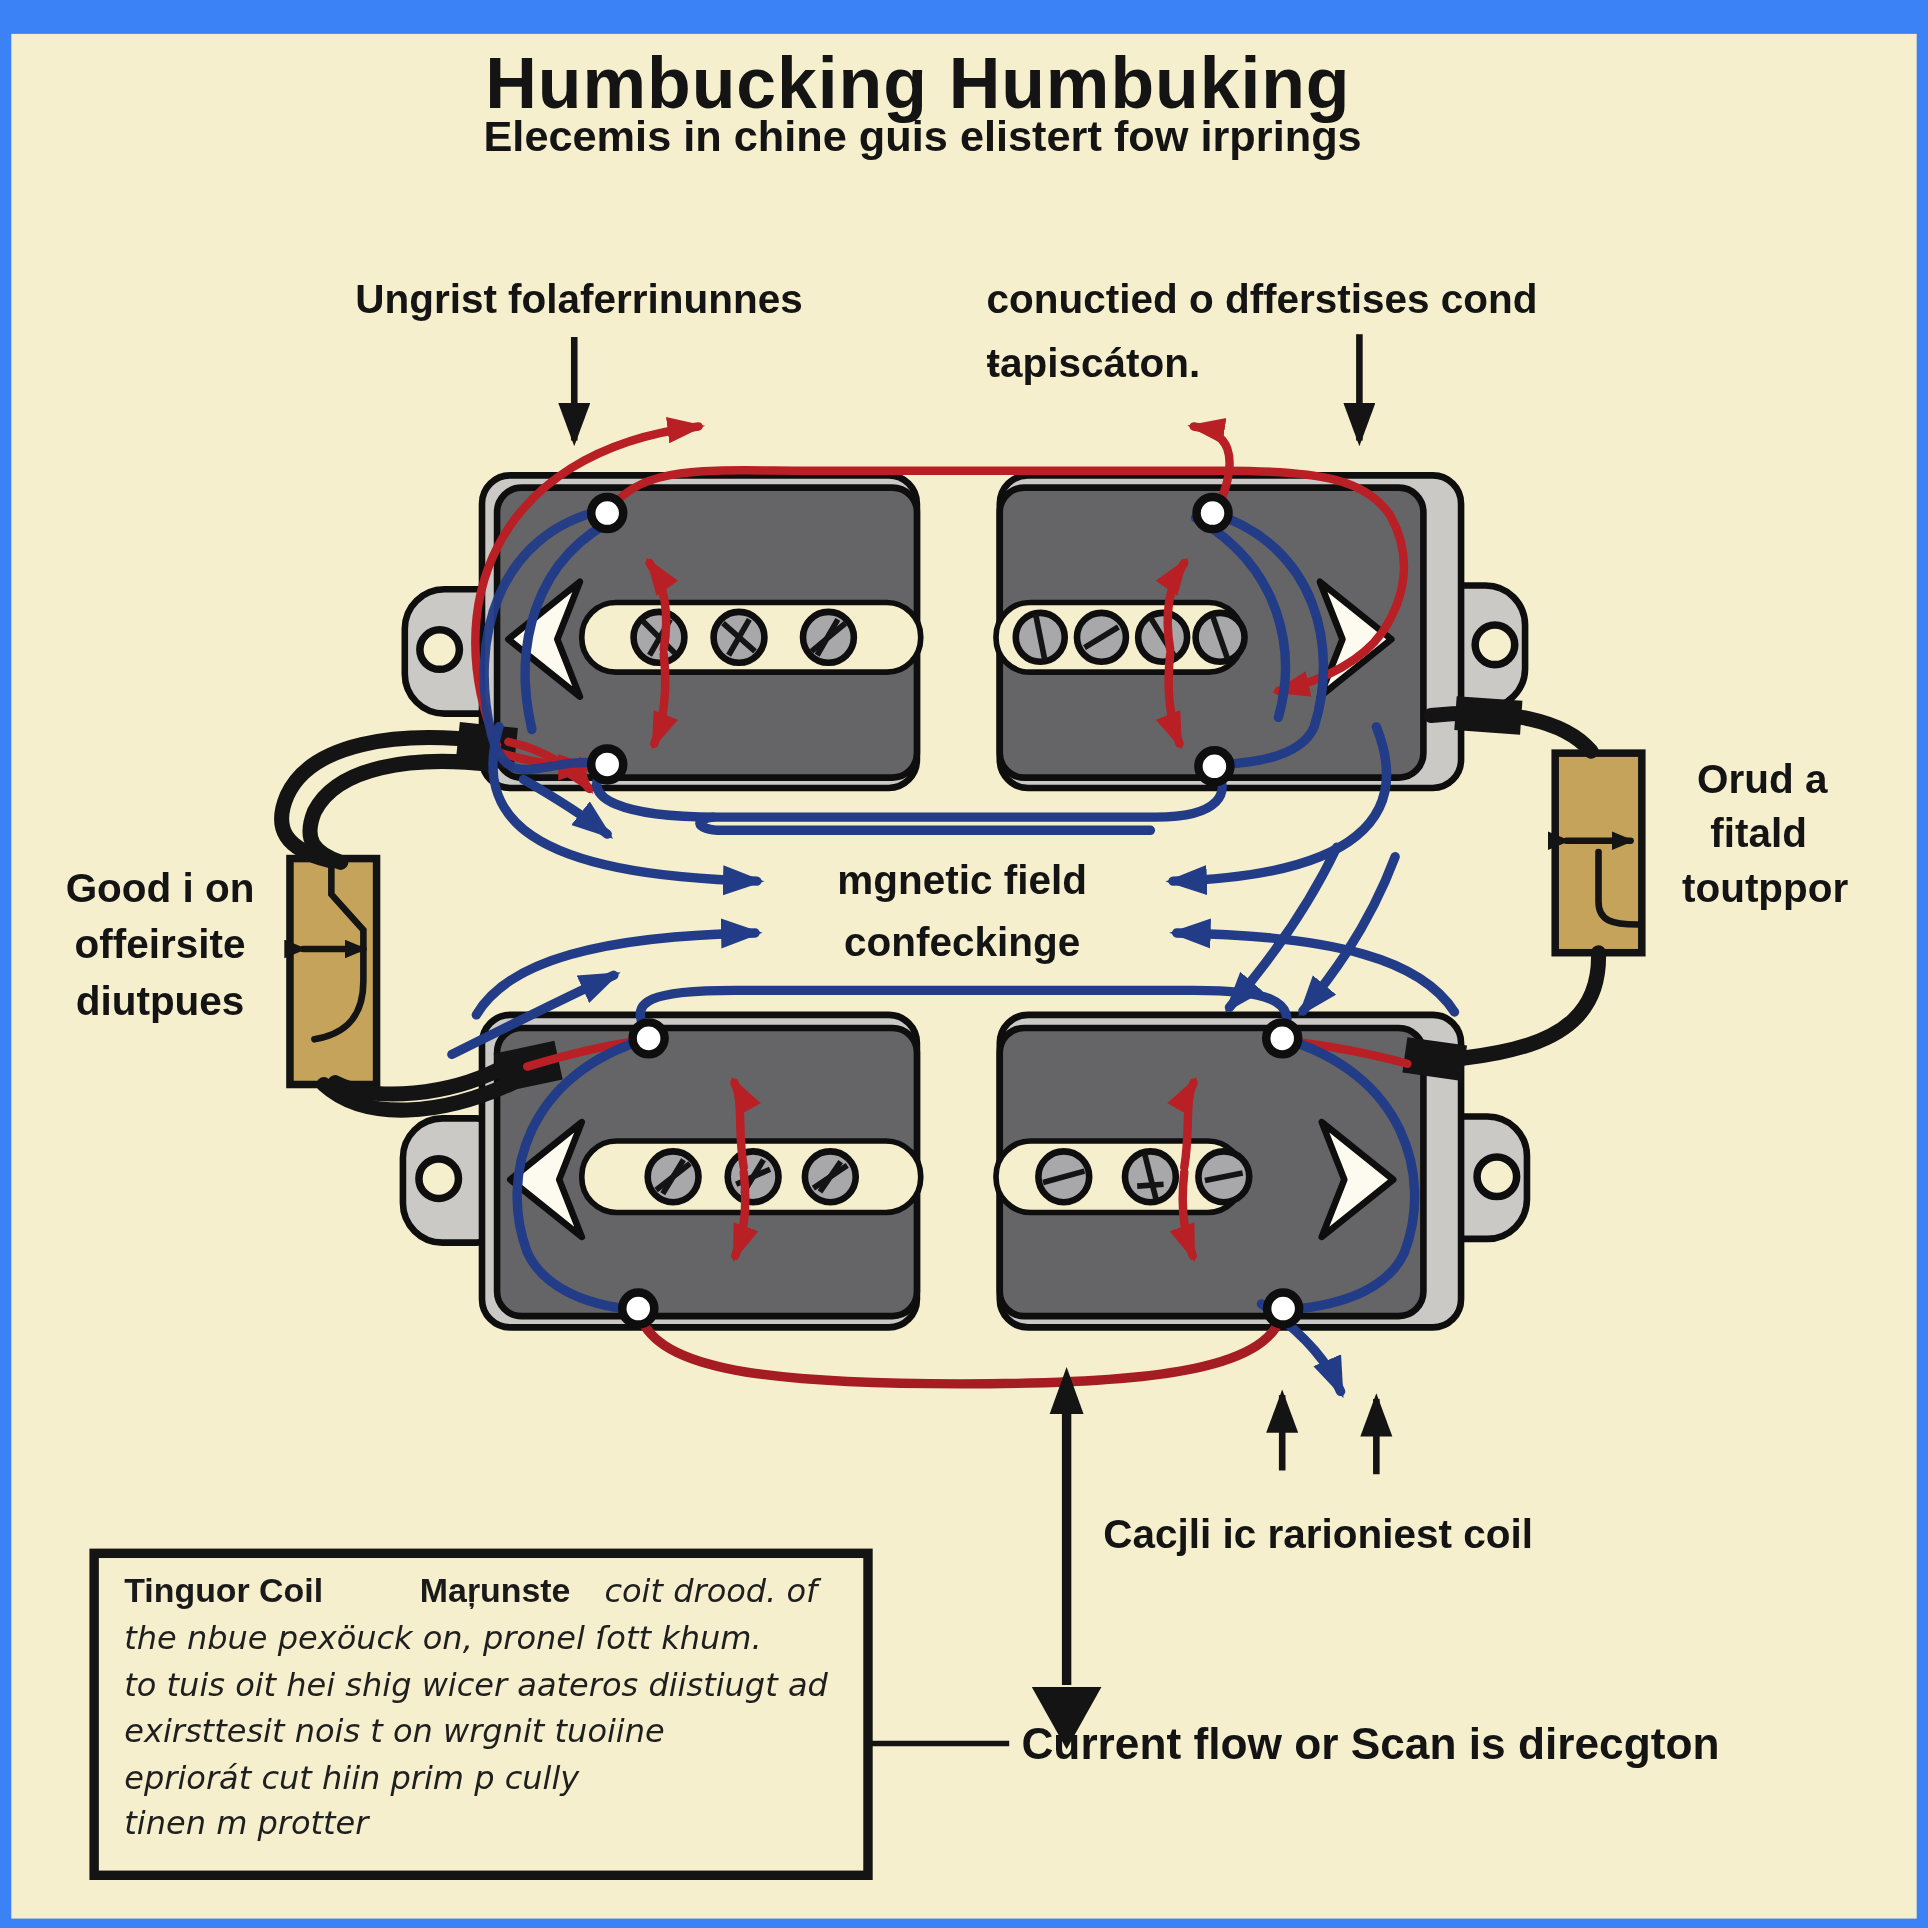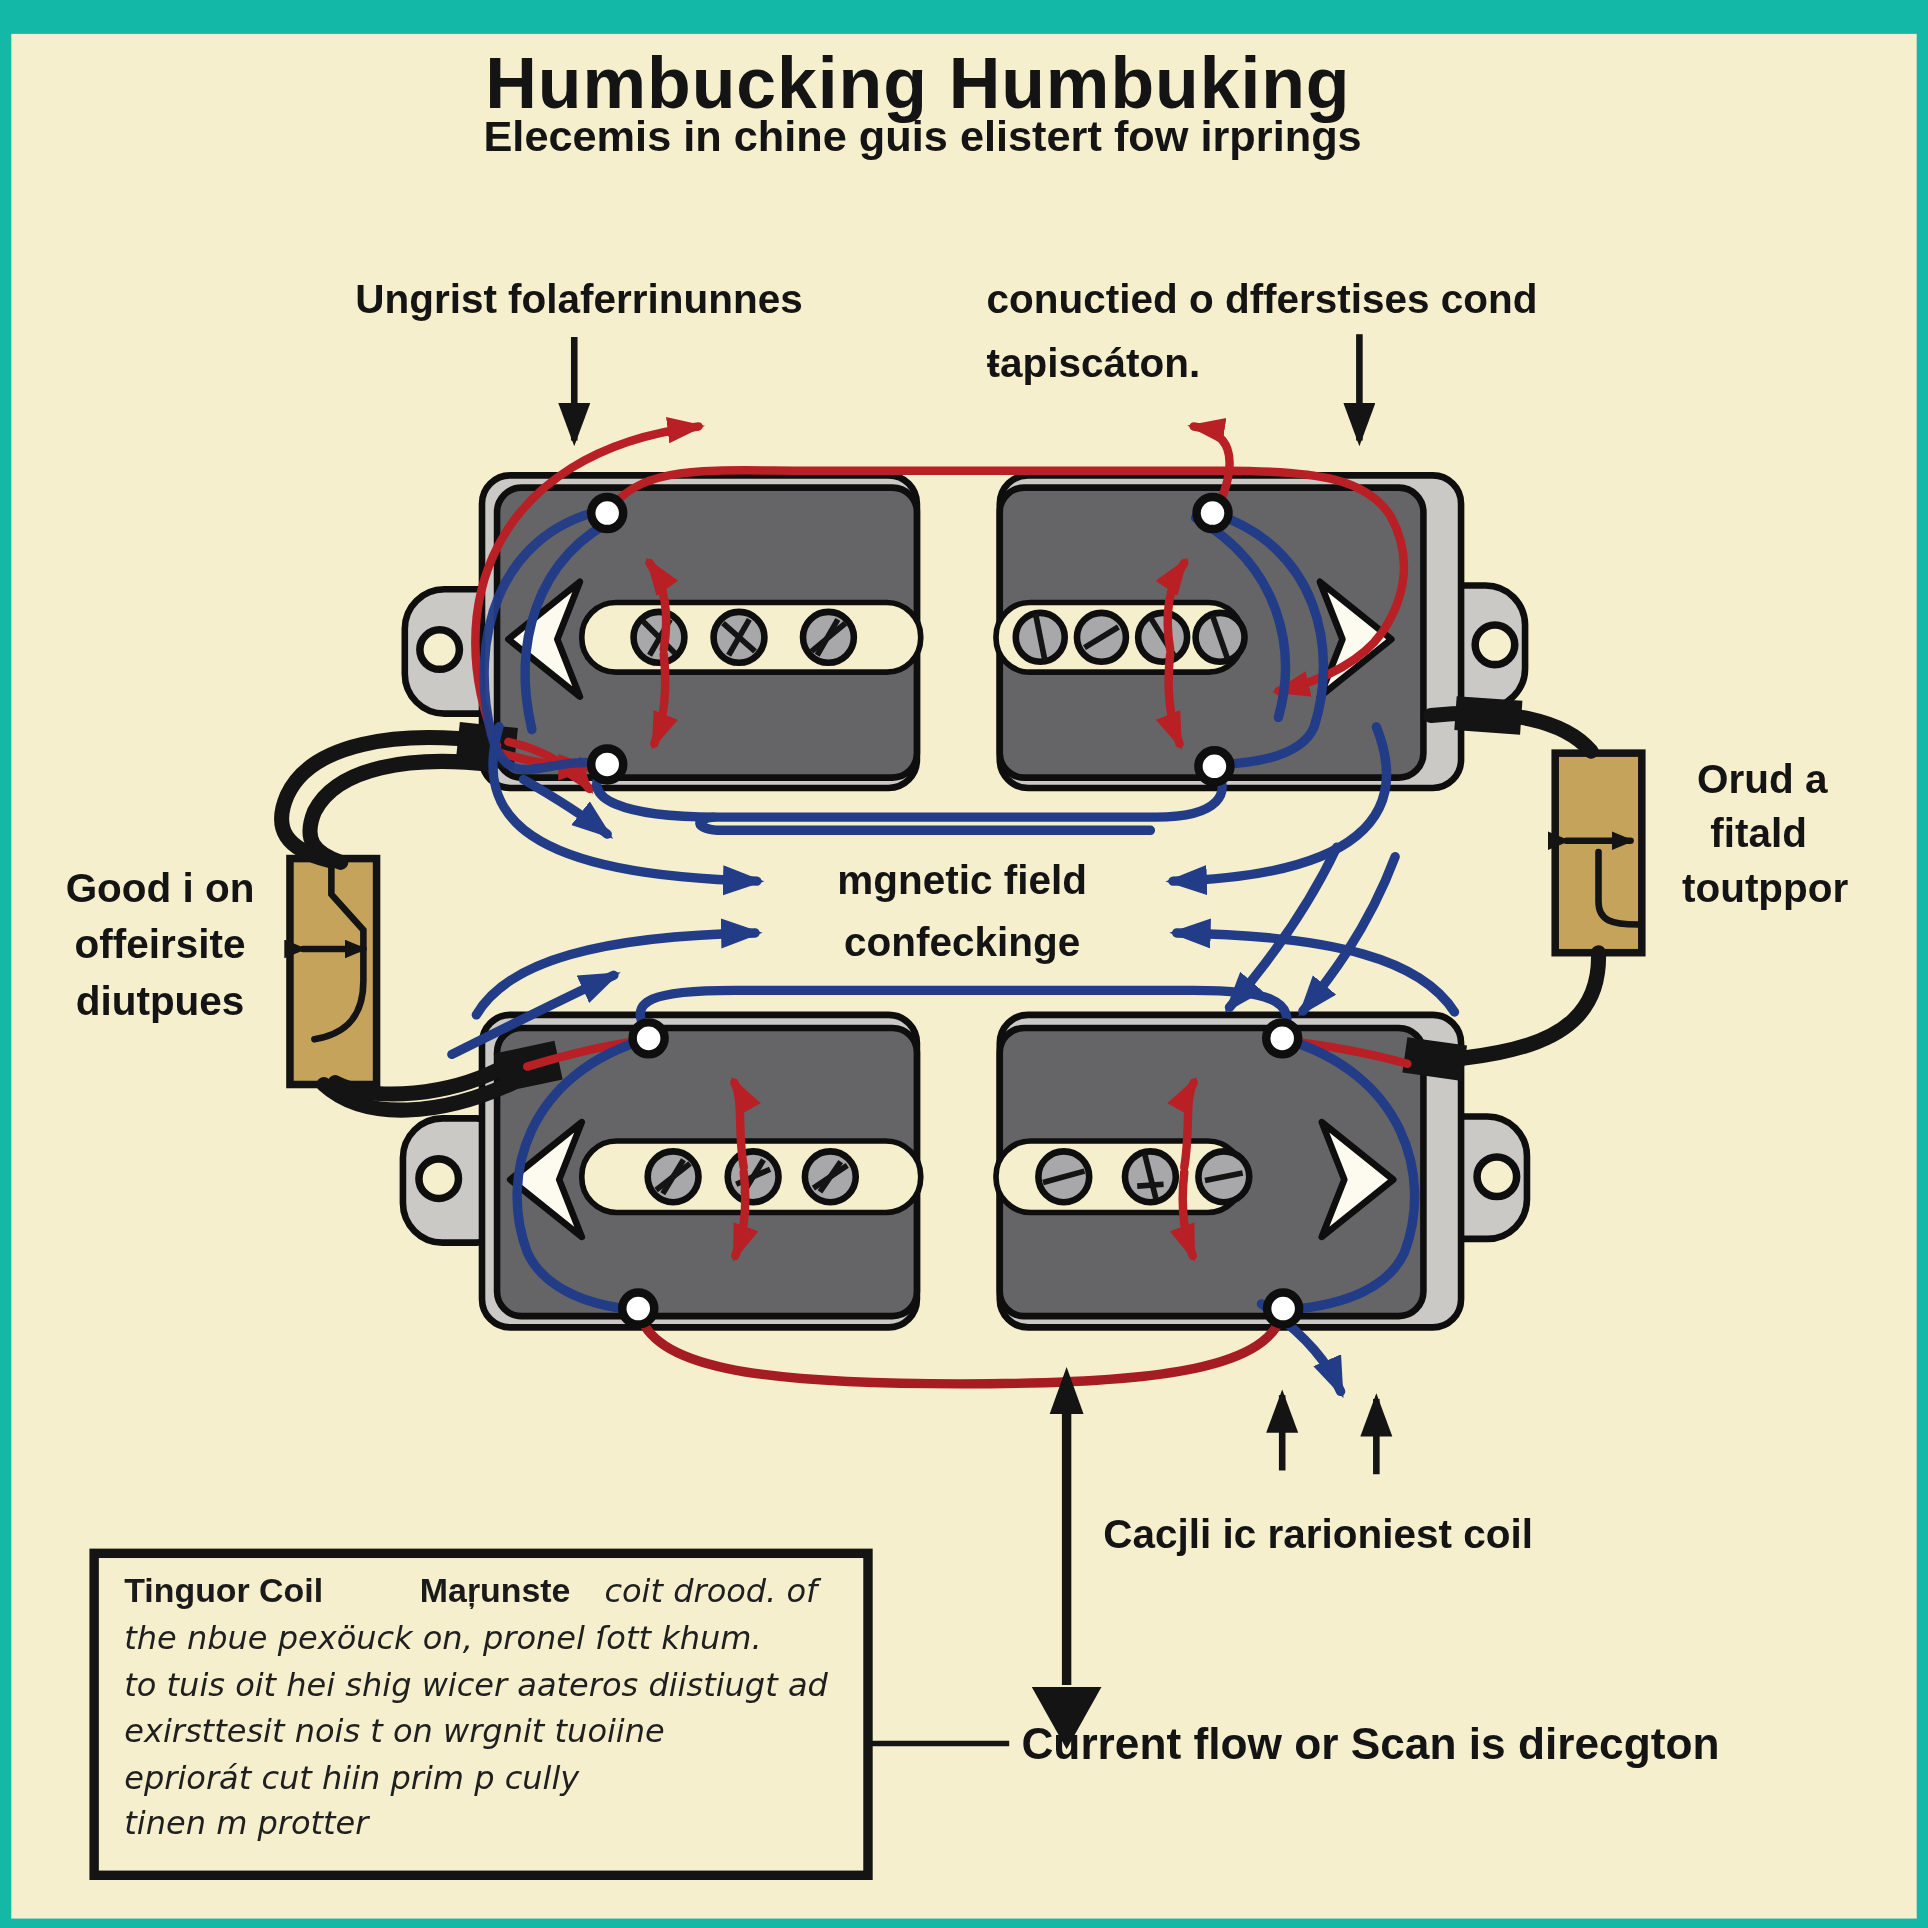--- a/index.html
+++ b/index.html
@@ -1,16 +1,16 @@
 <!DOCTYPE html>
 <html style="font-size:15px"><head>
 <meta charset="utf-8">
 <style>
   html,body{margin:0;padding:0;background:#ffffff;}
-  #stage{position:relative;width:1928px;height:1928px;background:#14b8a6;overflow:hidden;}
+  #stage{position:relative;width:1928px;height:1928px;background:#3b82f6;overflow:hidden;}
   svg{position:absolute;left:0;top:0;}
   .t-title{font:bold 76px "Liberation Sans",sans-serif;fill:#141414;letter-spacing:1px;}
   .t-sub{font:bold 46px "Liberation Sans",sans-serif;fill:#141414;}
   .t-label{font:bold 43px "Liberation Sans",sans-serif;fill:#141414;}
   .t-box-b{font:bold 36px "Liberation Sans",sans-serif;fill:#1a1a1a;}
   .t-box-i{font:italic 34px "DejaVu Sans",sans-serif;fill:#1f1f1f;}
   .wire-red{stroke:#b92025;stroke-width:9;fill:none;stroke-linecap:round;}
   .wire-red-dk{stroke:#a51d22;stroke-width:10;fill:none;stroke-linecap:round;}
   .wire-navy{stroke:#223c88;stroke-width:10;fill:none;stroke-linecap:round;}
   .wire-blk{stroke:#141414;stroke-width:16;fill:none;stroke-linecap:round;}

